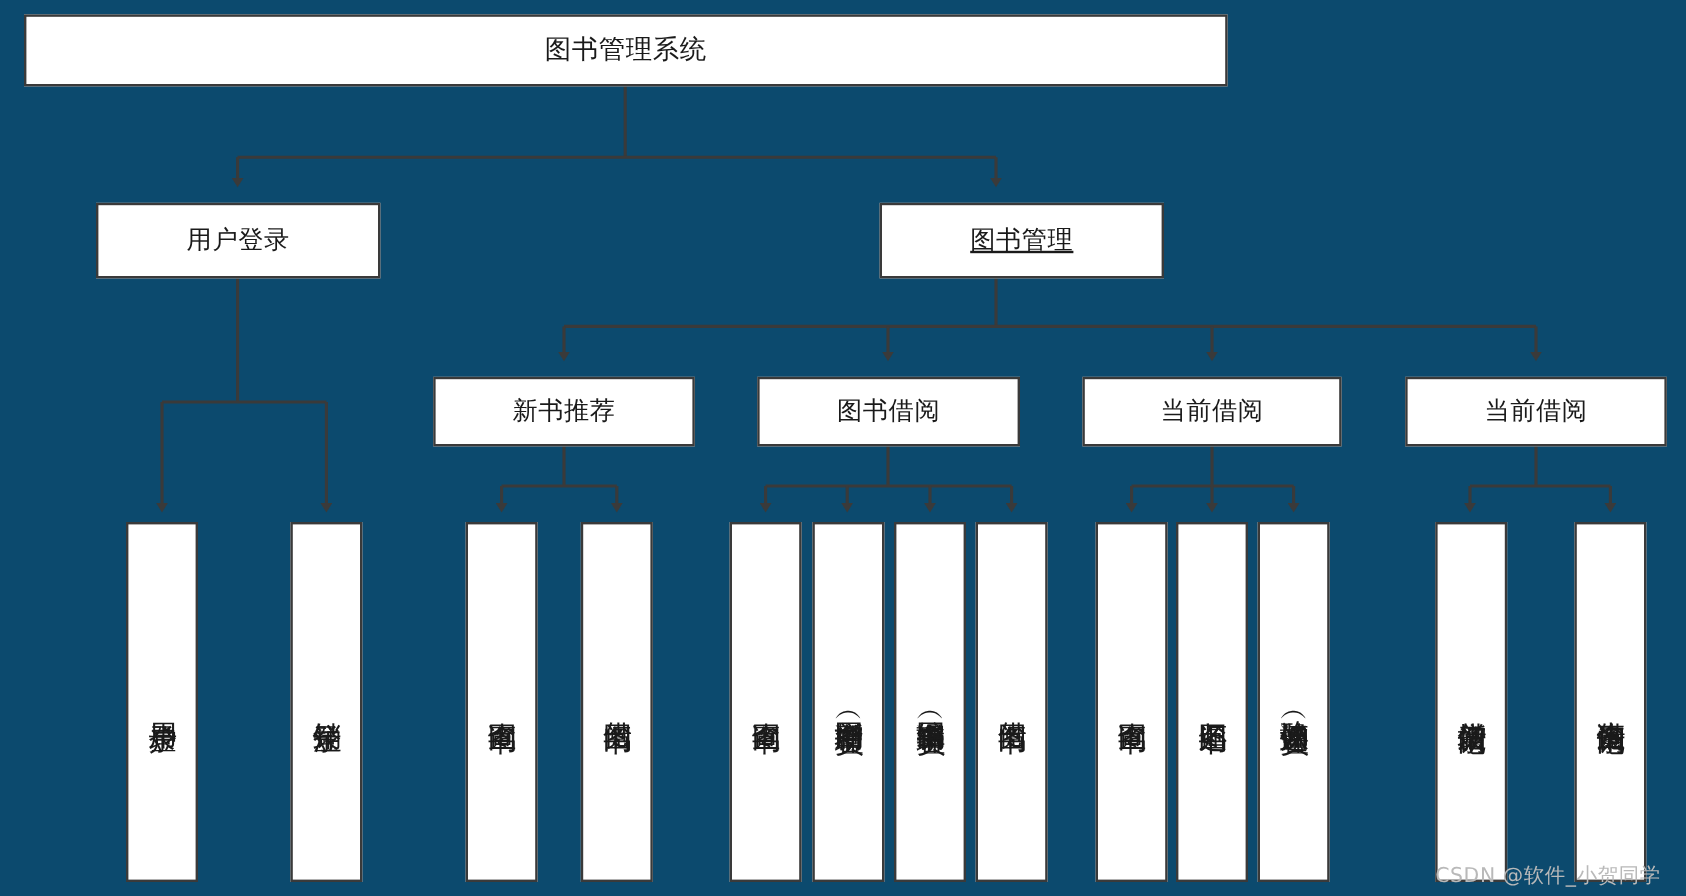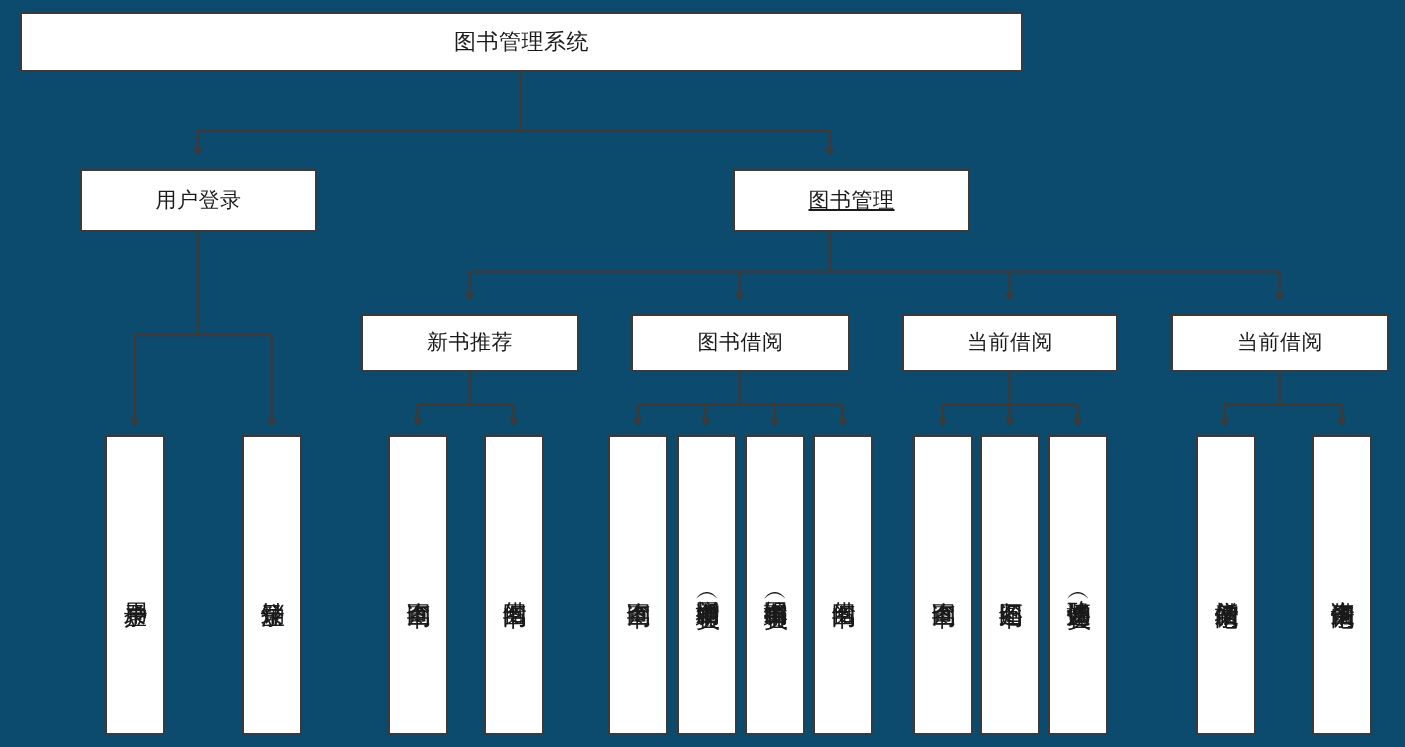--- a/index.html
+++ b/index.html
@@ -184,14 +184,15 @@
     <span class="lbl">确认归还（管理员）</span>
   </div>
 
   <div class="node vert" style="left:1196px; top:435px; width:60px; height:300px;">
     <span class="lbl">新增借阅记录</span>
   </div>
   <div class="node vert" style="left:1312px; top:435px; width:60px; height:300px;">
     <span class="lbl">查询借阅记录</span>
   </div>
 
+  <div class="watermark" style="left:1196px; top:718px;">CSDN @软件_小贺同学</div>
 
 </div>
 
 </body></html>

